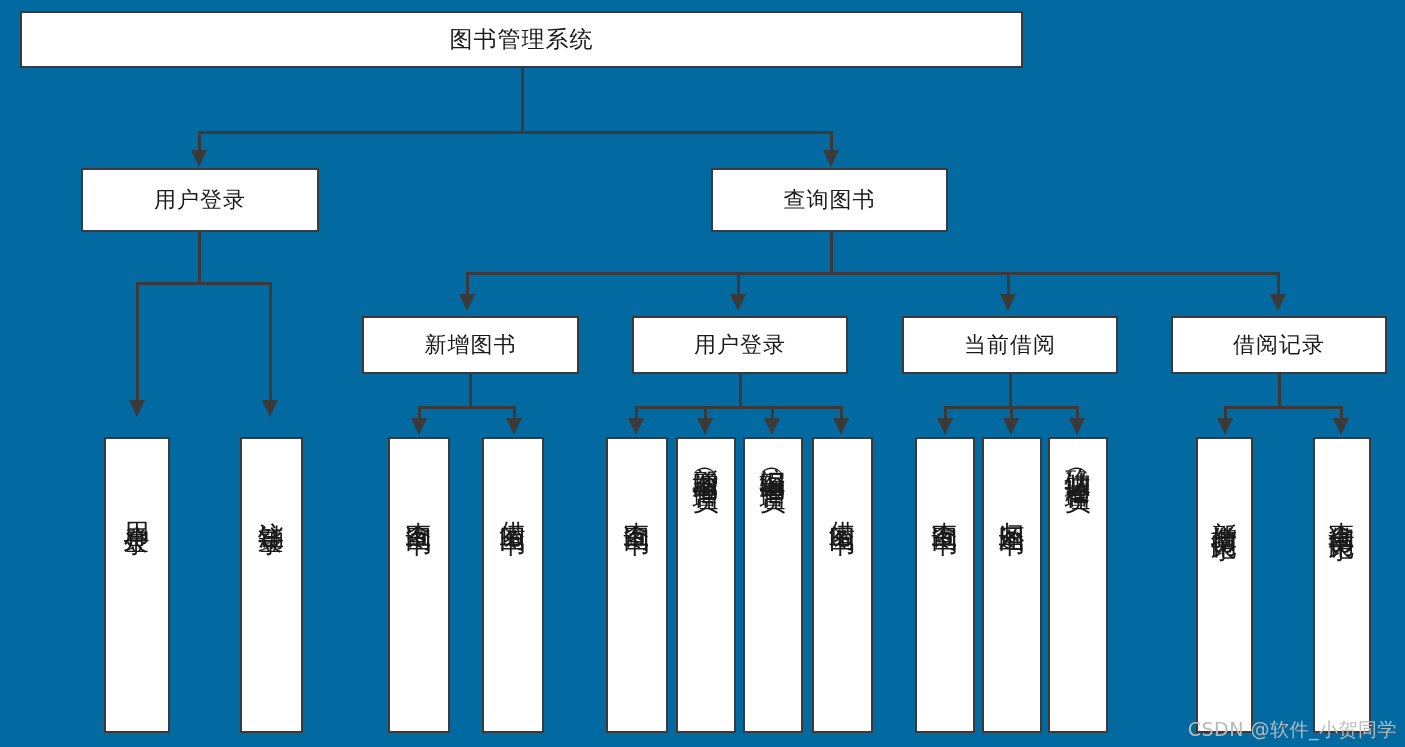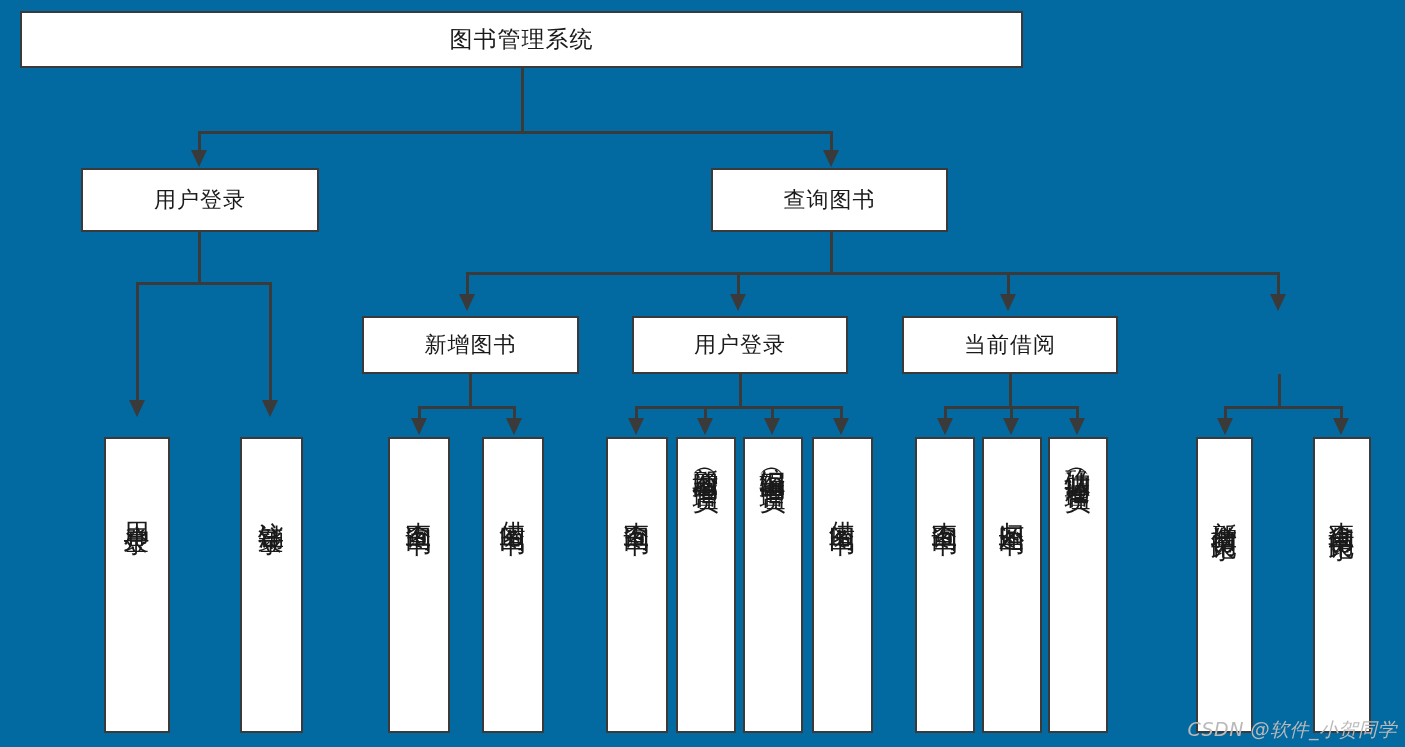--- a/index.html
+++ b/index.html
@@ -73,21 +73,20 @@
 
   #watermark {
     position: absolute;
     right: 8px;
     bottom: 4px;
     font-size: 19px;
     color: #b9b9b9;
     letter-spacing: 0.5px;
     white-space: nowrap;
     pointer-events: none;
-    font-style: italic;
   }
 </style>
 </head>
 <body>
 
 <div id="canvas">
 
   <div class="edge edge-v" style="left:521px; top:68px;  height:65px;"></div>
   <div class="edge edge-h" style="left:198px; top:131px; width:635px;"></div>
   <div class="edge edge-v" style="left:198px; top:131px; height:22px;"></div>
@@ -164,20 +163,23 @@
   </div>
 
   <div class="node node-l3" style="left:632px; top:316px; width:216px; height:58px;">
     <span class="label">用户登录</span>
   </div>
 
   <div class="node node-l3" style="left:902px; top:316px; width:216px; height:58px;">
     <span class="label">当前借阅</span>
   </div>
 
+  <div class="node node-l3" style="left:1171px; top:316px; width:216px; height:58px;">
+    <span class="label">借阅记录</span>
+  </div>
 
   <div class="node node-leaf center" style="left:104px; top:437px; width:66px; height:296px;">
     <span class="label">用户登录</span>
   </div>
 
   <div class="node node-leaf center" style="left:240px; top:437px; width:63px; height:296px;">
     <span class="label">注销登录</span>
   </div>
 
   <div class="node node-leaf center" style="left:388px; top:437px; width:62px; height:296px;">

